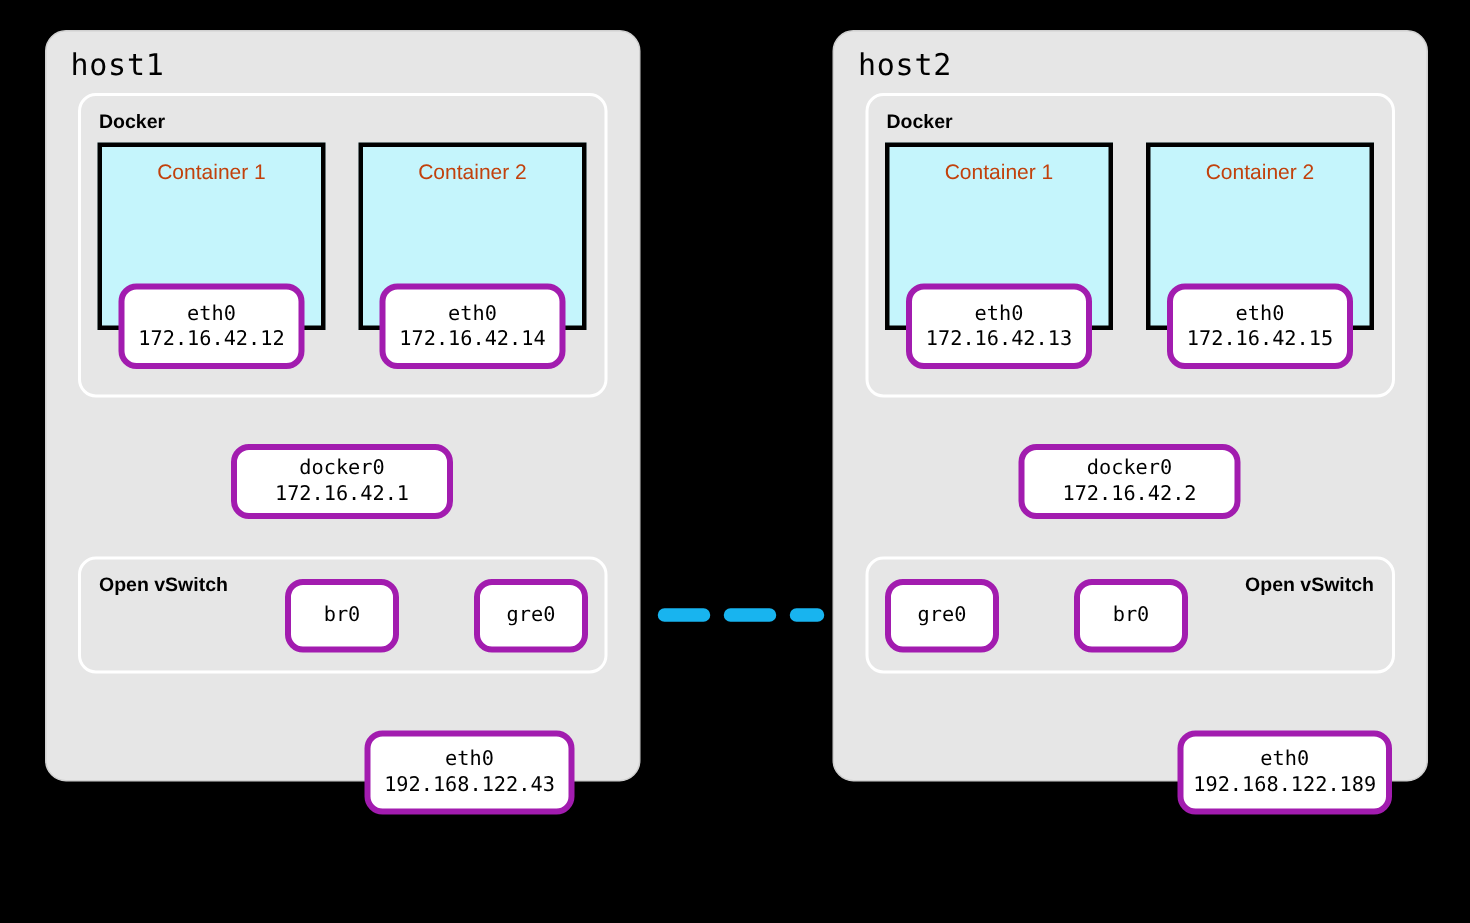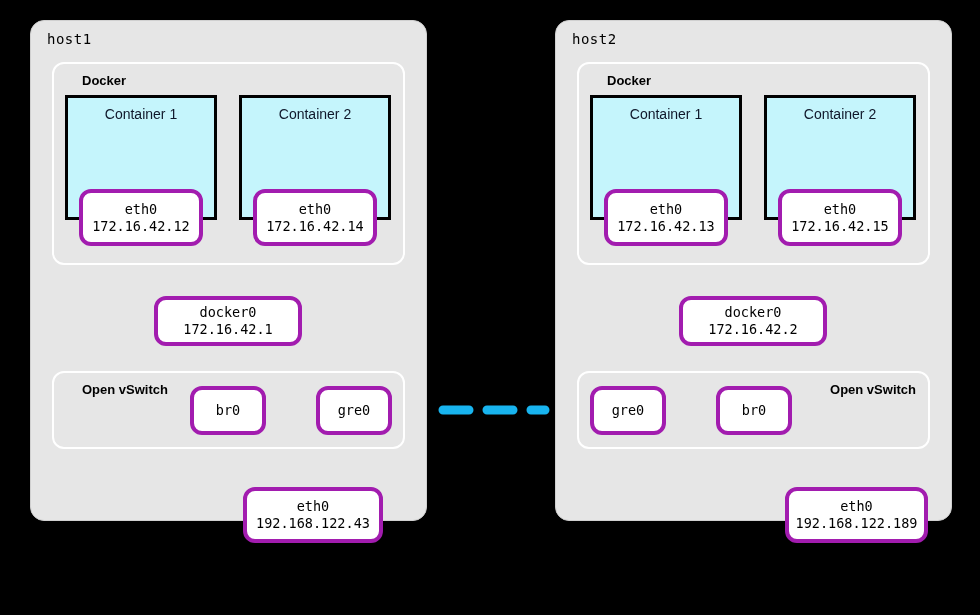--- a/index.html
+++ b/index.html
@@ -22,21 +22,21 @@
     background: #e6e6e6;
     border: 1px solid #d0d0d0;
     border-radius: 14px;
     box-sizing: border-box;
   }
   .host-label {
     position: absolute;
     left: 16px;
     top: 10px;
     font-family: "DejaVu Sans Mono", "Liberation Mono", monospace;
-    font-size: 14px;
+    font-size: 20px;
     color: #000000;
     letter-spacing: 0.5px;
     white-space: nowrap;
   }
 
   
   .subpanel {
     position: absolute;
     background: #e6e6e6;
     border: 2px solid #ffffff;
@@ -44,39 +44,39 @@
     box-sizing: border-box;
   }
   .subpanel-label {
     position: absolute;
     font-family: "Liberation Sans", sans-serif;
     font-weight: bold;
     font-size: 13px;
     color: #000000;
     white-space: nowrap;
   }
-  .subpanel-label.left  { left: 28px;  top: 9px; }
+  .subpanel-label.left  { left: 12px;  top: 9px; }
   .subpanel-label.right { right: 12px; top: 9px; }
 
   
   .container-box {
     position: absolute;
     background: #c5f5fc;
     border: 3px solid #000000;
     box-sizing: border-box;
   }
   .container-title {
     position: absolute;
     top: 8px;
     left: 0;
     width: 100%;
     text-align: center;
     font-family: "Liberation Sans", sans-serif;
     font-size: 14px;
-    color: #0f172a;
+    color: #c2410c;
   }
 
   
   #edges {
     position: absolute;
     left: 0; top: 0;
     width: 980px;
     height: 615px;
     pointer-events: none;
   }

